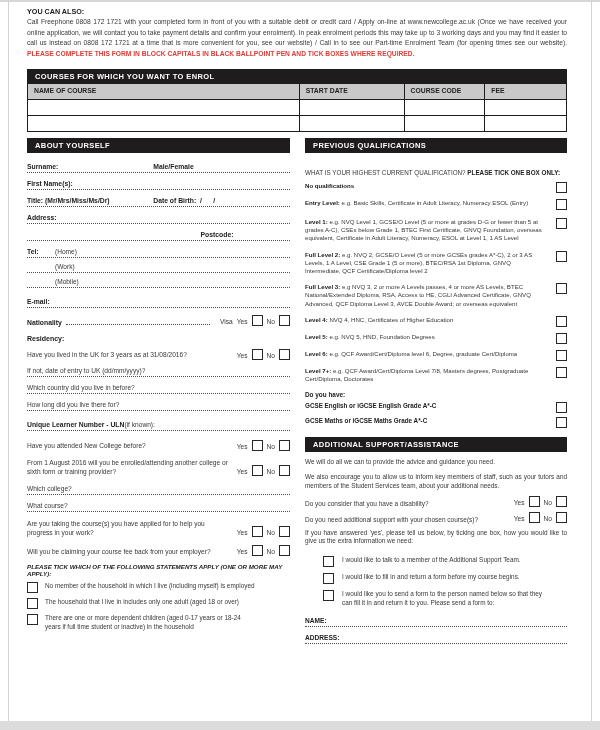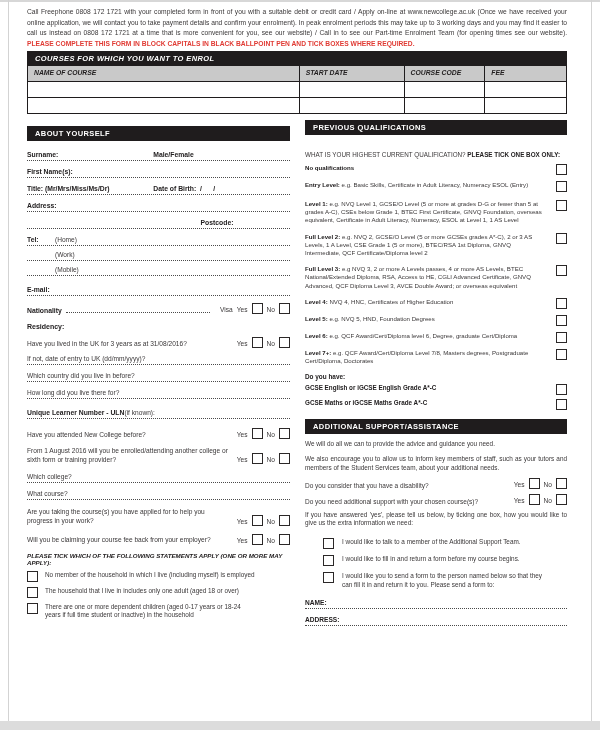--- a/index.html
+++ b/index.html
@@ -22,31 +22,31 @@
   
   .intro { margin-top:7px; }
   .intro-h { font-size:7.2px; font-weight:700; color:#232021; }
   .intro-p { font-size:6.7px; line-height:10.5px; text-align:justify; color:#3a3738; margin-top:1px; }
   .intro-p .notice { color:#e03a33; font-weight:700; }
 
   
   .bar { background:#1f1c1d; color:#fff; font-size:7.5px; font-weight:700; letter-spacing:.4px; height:15px; line-height:15px; padding-left:8px; }
 
   
-  .courses { margin-top:2px;font-style:italic; }
+  .courses { margin-top:10px; }
   .ctable { width:100%; border:1px solid #1f1c1d; border-top:none; }
   .crow { display:flex; }
   .crow.head { background:#c9c9c9; }
   .ccell { border-right:1px solid #1f1c1d; padding:3px 0 3px 6px; font-size:6.8px; font-weight:700; color:#232021; height:15px; }
   .crow.body .ccell { background:#fff; border-top:1px solid #1f1c1d; height:16px; }
   .ccell:last-child { border-right:none; }
   .c1 { width:50.5%; } .c2 { width:19.5%; } .c3 { width:15%; } .c4 { width:15%; }
 
   
-  .cols { margin-top:6px; display:flex; gap:15px; align-items:center; }
+  .cols { margin-top:6px; display:flex; gap:15px; align-items:flex-start; }
   .col-l { width:263px; }
   .col-r { width:262px; }
 
   
   .frow { display:flex; align-items:flex-end; border-bottom:1px dotted #4a4a4a; padding-bottom:2px; margin-top:6px; font-size:6.8px; min-height:11px; }
   .lab { font-weight:700; color:#232021; }
   .mid { position:absolute; left:48%; font-weight:700; color:#232021; }
   .frow { position:relative; }
   .pc { position:absolute; left:66%; font-weight:700; color:#232021; }
   .tel-ind { width:28px; flex:none; }
@@ -88,20 +88,21 @@
 <div class="page">
   <div class="edge-top"></div>
   <div class="edge-left"></div>
   <div class="edge-right"></div>
   <div class="edge-bottom"></div>
 
   <div class="content">
 
 
     <div class="intro">
+      <div class="intro-h">YOU CAN ALSO:</div>
       <div class="intro-p"><span>Call Freephone 0808 172 1721 with your completed form in front of you with a suitable debit or credit card / Apply on-line at www.newcollege.ac.uk (Once we have received your online application, we will contact you to take payment details and confirm your enrolment). In peak enrolment periods this may take up to 3 working days and you may find it easier to call us instead on 0808 172 1721 at a time that is more convenient for you, see our website) / Call in to see our Part-time Enrolment Team (for opening times see our website). </span><span class="notice">PLEASE COMPLETE THIS FORM IN BLOCK CAPITALS IN BLACK BALLPOINT PEN AND TICK BOXES WHERE REQUIRED.</span></div>
     </div>
 
     <div class="courses">
       <div class="bar">COURSES FOR WHICH YOU WANT TO ENROL</div>
       <div class="ctable">
         <div class="crow head">
           <div class="ccell c1">NAME OF COURSE</div>
           <div class="ccell c2">START DATE</div>
           <div class="ccell c3">COURSE CODE</div>

